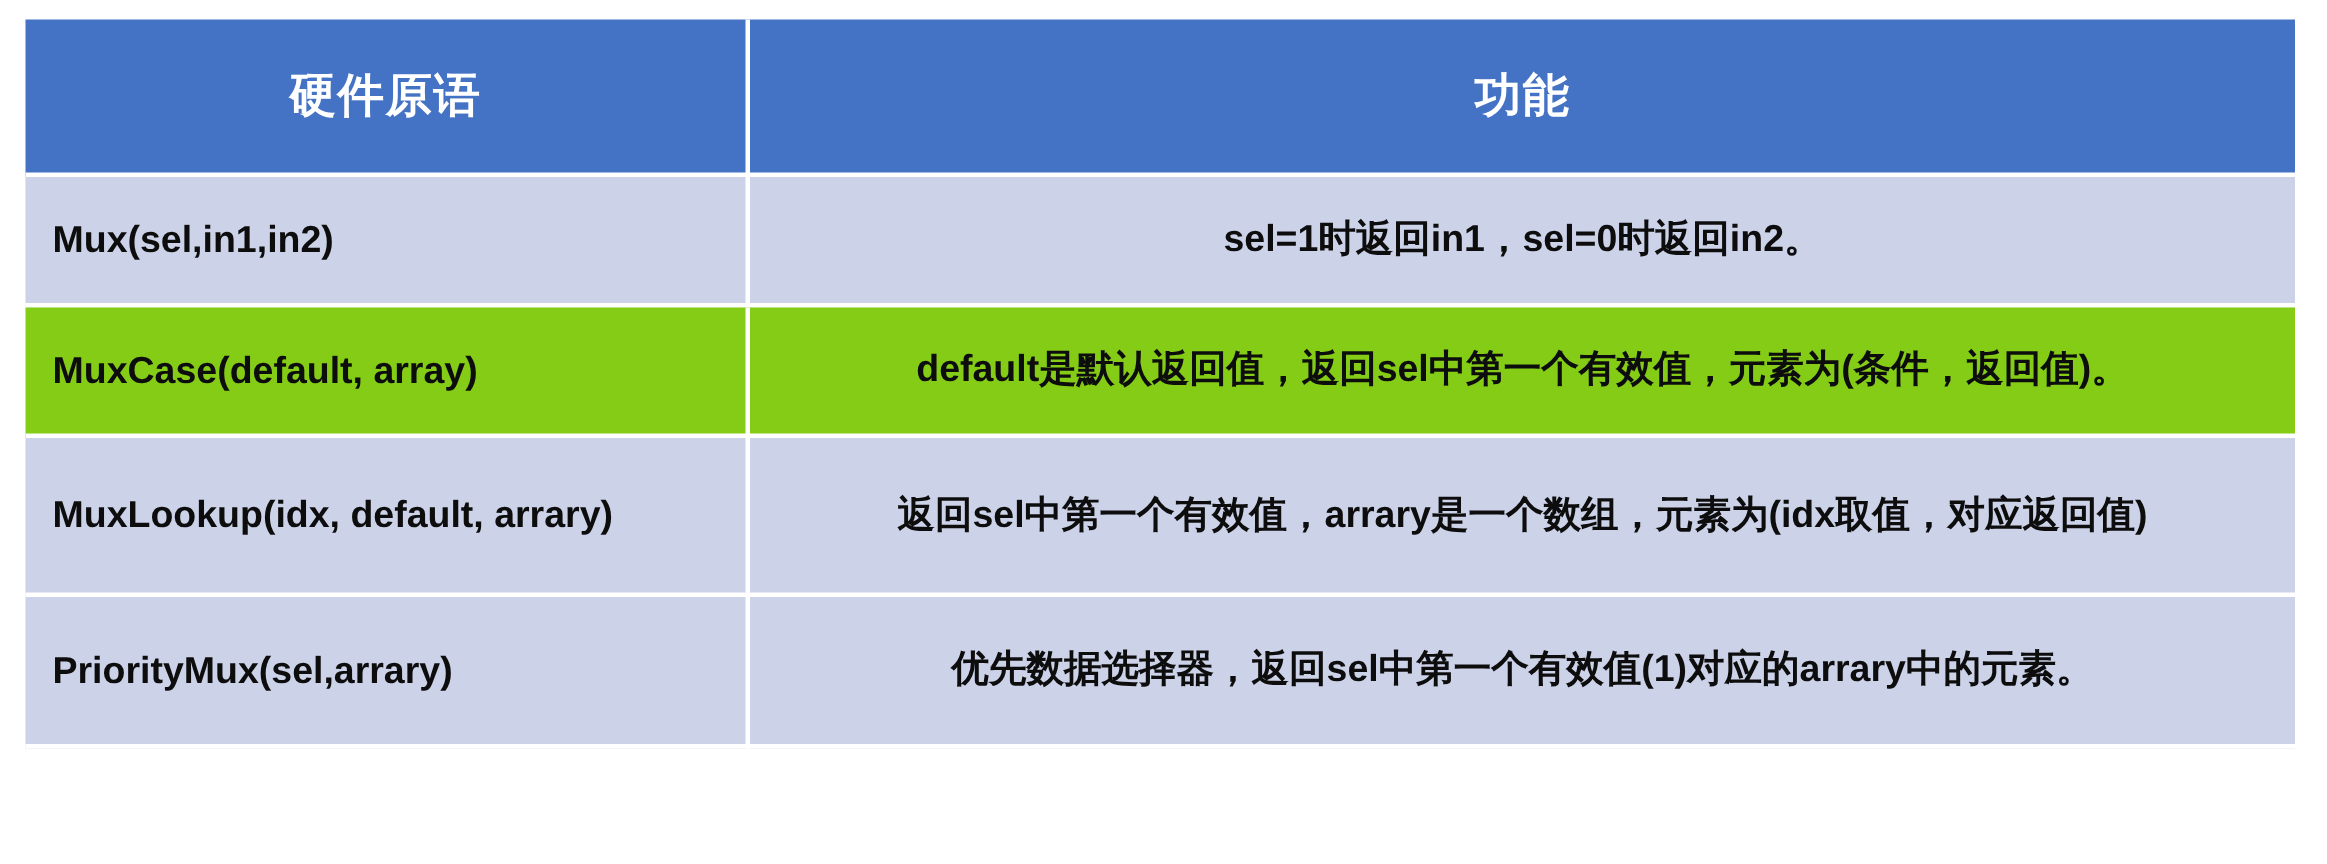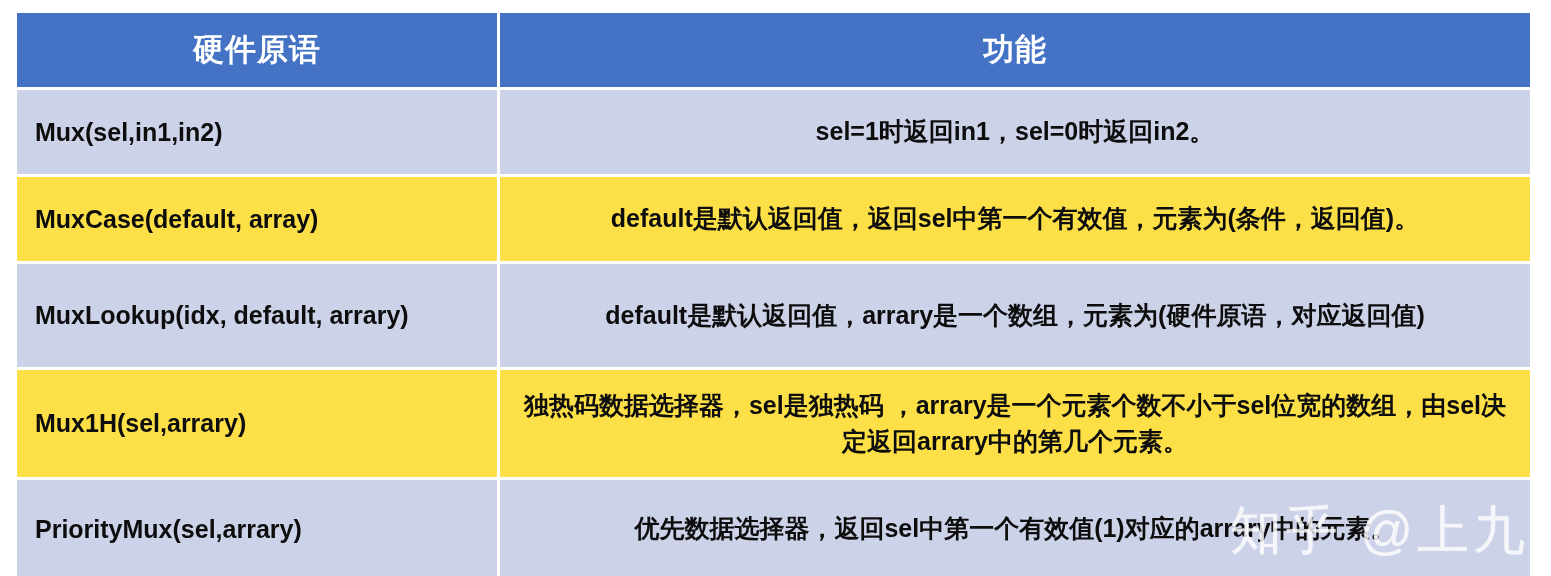--- a/index.html
+++ b/index.html
@@ -35,21 +35,21 @@
   table.primitive-table col.col-prim { width: 483px; }
   table.primitive-table col.col-func { width: 1030px; }
 
   thead th {
     background: #4472c4;
     color: #ffffff;
     font-size: 31px;
     font-weight: bold;
     text-align: center;
     height: 74px;
-    padding: 0;
+    padding: 14px;
     vertical-align: middle;
     border-bottom: 3px solid #ffffff;
     letter-spacing: 1px;
   }
   thead th.th-prim {
     border-right: 3px solid #ffffff;
   }
 
   tbody td {
     padding: 0 18px;
@@ -61,21 +61,21 @@
   }
   tbody td.cell-prim {
     border-right: 3px solid #ffffff;
     white-space: nowrap;
   }
   tbody td.cell-func {
     line-height: 1.42;
     text-align: center;
   }
   tbody tr.band-dark td { background: #ccd2e8; }
-  tbody tr.band-light td { background: #fde047; }
+  tbody tr.band-light td { background: #84cc16; }
 
   tbody tr.r1 td { height: 84px; }
   tbody tr.r2 td { height: 84px; }
   tbody tr.r3 td { height: 103px; }
   tbody tr.r4 td { height: 107px; }
   tbody tr.r5 td { height: 98px; }
 
   .watermark {
     position: absolute;
     right: 22px;
@@ -111,25 +111,21 @@
         <tr class="band-dark r1">
           <td class="cell-prim">Mux(sel,in1,in2)</td>
           <td class="cell-func">sel=1时返回in1，sel=0时返回in2。</td>
         </tr>
         <tr class="band-light r2">
           <td class="cell-prim">MuxCase(default, array)</td>
           <td class="cell-func">default是默认返回值，返回sel中第一个有效值，元素为(条件，返回值)。</td>
         </tr>
         <tr class="band-dark r3">
           <td class="cell-prim">MuxLookup(idx, default, arrary)</td>
-          <td class="cell-func">default是默认返回值，arrary是一个数组，元素为(硬件原语，对应返回值)</td>
-        </tr>
-        <tr class="band-light r4">
-          <td class="cell-prim">Mux1H(sel,arrary)</td>
-          <td class="cell-func">独热码数据选择器，sel是独热码 ，arrary是一个元素个数不小于sel位宽的数组，由sel决定返回arrary中的第几个元素。</td>
+          <td class="cell-func">返回sel中第一个有效值，arrary是一个数组，元素为(idx取值，对应返回值)</td>
         </tr>
         <tr class="band-dark r5">
           <td class="cell-prim">PriorityMux(sel,arrary)</td>
           <td class="cell-func">优先数据选择器，返回sel中第一个有效值(1)对应的arrary中的元素。</td>
         </tr>
       </tbody>
     </table>
   </div>
 
   <div class="watermark">知乎 @上九</div>

